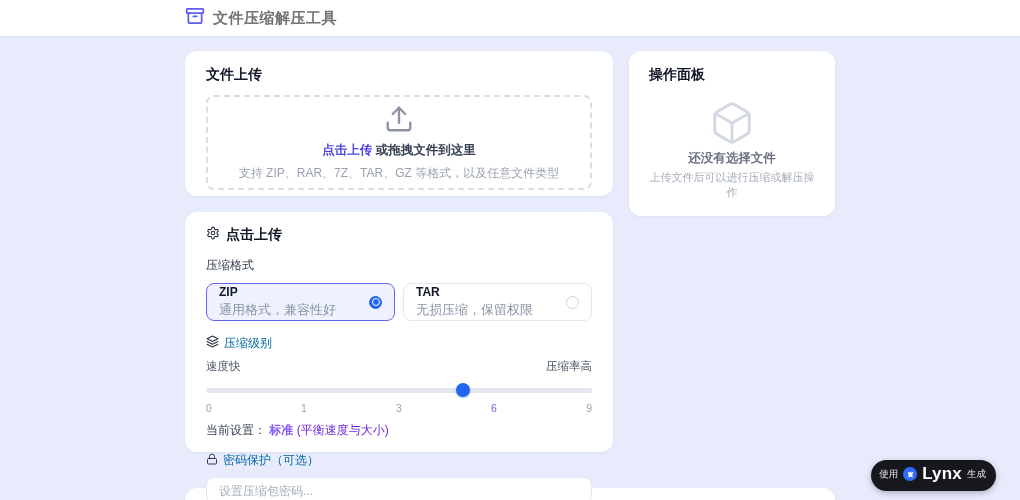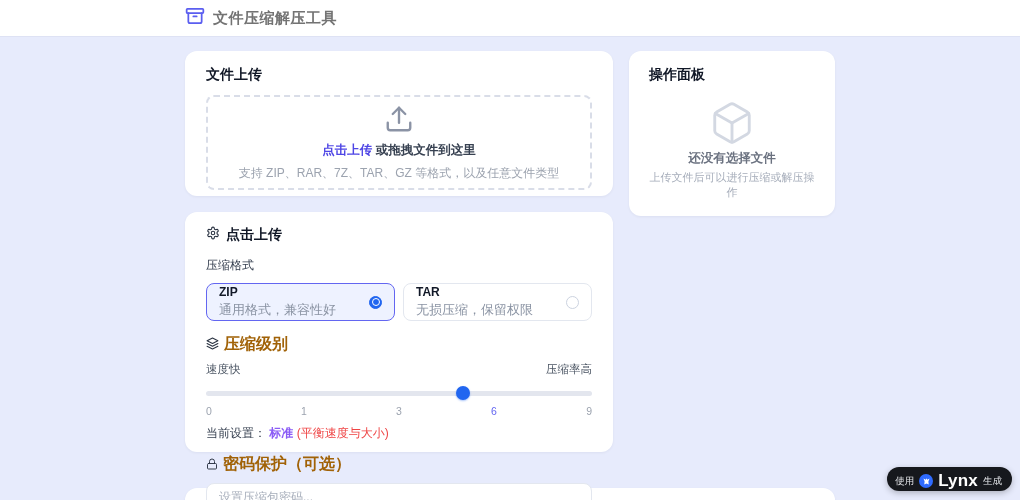--- a/index.html
+++ b/index.html
@@ -52,51 +52,51 @@
     padding:6px 12px; height:38px; display:flex; align-items:center; justify-content:space-between;
     cursor:pointer;
   }
   .format-card.selected { background:#eef2ff; border:1.5px solid #6366f1; }
   .fmt-name { font-size:12px; font-weight:bold; color:#111827; }
   .fmt-desc { font-size:13px; color:#8a93a3; margin-top:2px; }
   .radio { width:13px; height:13px; border:1px solid #ccd3e0; border-radius:50%; background:#fff; position:relative; flex:none; }
   .selected .radio { border-color:#2166f0; background:#2166f0; }
   .selected .radio::after { content:""; position:absolute; inset:1.5px; border:1.5px solid #fff; border-radius:50%; }
   .sub-row { display:flex; align-items:center; gap:5px; margin-top:13px; }
-  .sub-label { font-size:16px; color:#a16207; font-weight:bold; }
+  .sub-label { font-size:12px; color:#0369a1; font-weight:normal; }
   .slider-labels { display:flex; justify-content:space-between; margin-top:7px; font-size:11.5px; color:#4b5563; }
   .slider-wrap { position:relative; margin-top:9px; height:14px; }
   .slider-track { position:absolute; top:5px; left:0; right:0; height:5px; border-radius:3px; background:#e3e6ee; cursor:pointer; }
   .slider-thumb {
     position:absolute; top:0; width:14px; height:14px; margin-left:-7px;
     border-radius:50%; background:#2166f0; cursor:grab; box-shadow:0 1px 2px rgba(33,102,240,.4);
   }
   .ticks { display:flex; justify-content:space-between; margin-top:5px; font-size:10.5px; color:#9ca3af; }
   .tick.active { color:#6366f1; }
   .current-line { margin-top:8px; font-size:12px; color:#374151; }
   .current-line .cur-val { color:#8b5cf6; font-weight:bold; }
-  .current-line .cur-desc { color:#ef4444; }
+  .current-line .cur-desc { color:#6d28d9; }
   .pwd-input {
     margin-top:8px; width:100%; height:27px; border:1px solid #e3e7ef; border-radius:8px;
     padding:0 12px; font-size:12px; color:#1f2937; outline:none;
     font-family:"Liberation Sans","DejaVu Sans",sans-serif; background:#fff;
   }
   .pwd-input::placeholder { color:#a7aebb; }
   
   .panel-card { padding:15px 20px; height:165px; }
   .panel-empty { display:flex; flex-direction:column; align-items:center; text-align:center; margin-top:16px; }
   .panel-empty svg { display:block; }
   .empty-title { font-size:12.5px; color:#6b7280; font-weight:bold; margin-top:4px; }
   .empty-desc { font-size:11px; color:#a6adba; margin-top:3px; }
   
   .footer-card { margin-top:36px; height:60px; border-radius:12px 12px 0 0; }
   
   .lynx-badge {
-    position:fixed; right:8px; bottom:9px; background:#16181d; border-radius:999px;
-    display:flex; align-items:center; gap:5px; padding:4px 10px 0 8px; cursor:pointer;
+    position:fixed; right:24px; bottom:9px; background:#16181d; border-radius:999px;
+    display:flex; align-items:center; gap:5px; padding:4px 10px 7px 8px; cursor:pointer;
     box-shadow:0 2px 6px rgba(0,0,0,.25);
   }
   .lynx-small { font-size:9.5px; color:#e5e7eb; }
   .lynx-brand { font-size:17px; font-weight:bold; color:#ffffff; letter-spacing:.2px; }
   .lynx-logo {
     width:14px; height:14px; border-radius:50%; background:#2f6bff;
     display:flex; align-items:center; justify-content:center; flex:none;
   }
 </style>
 </head>

